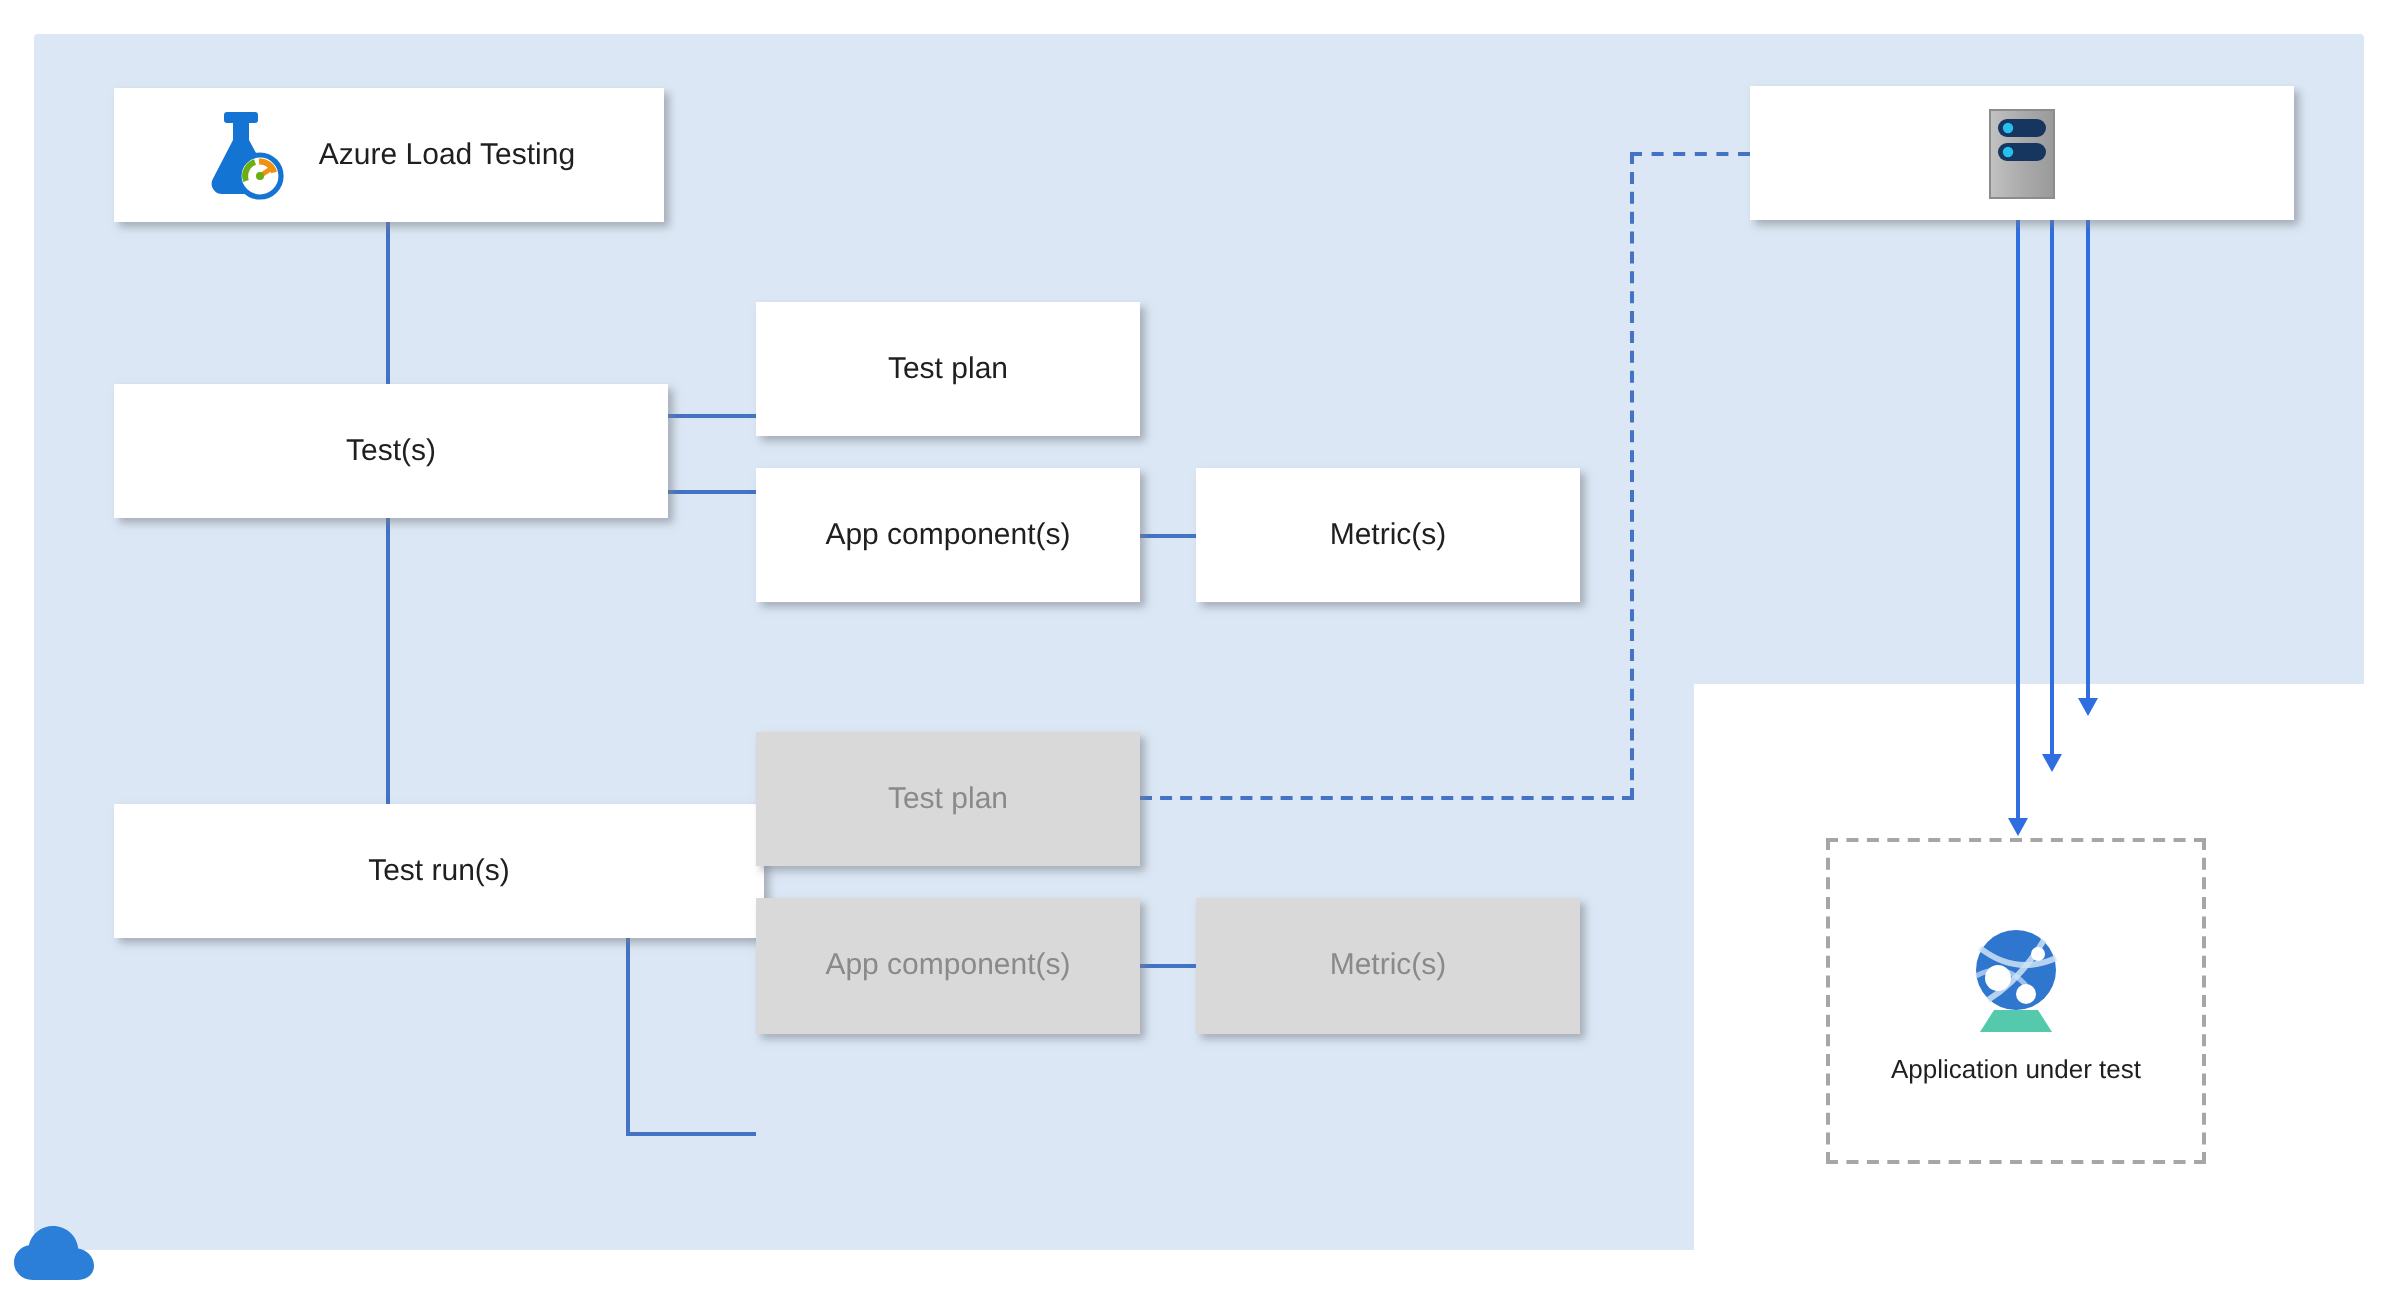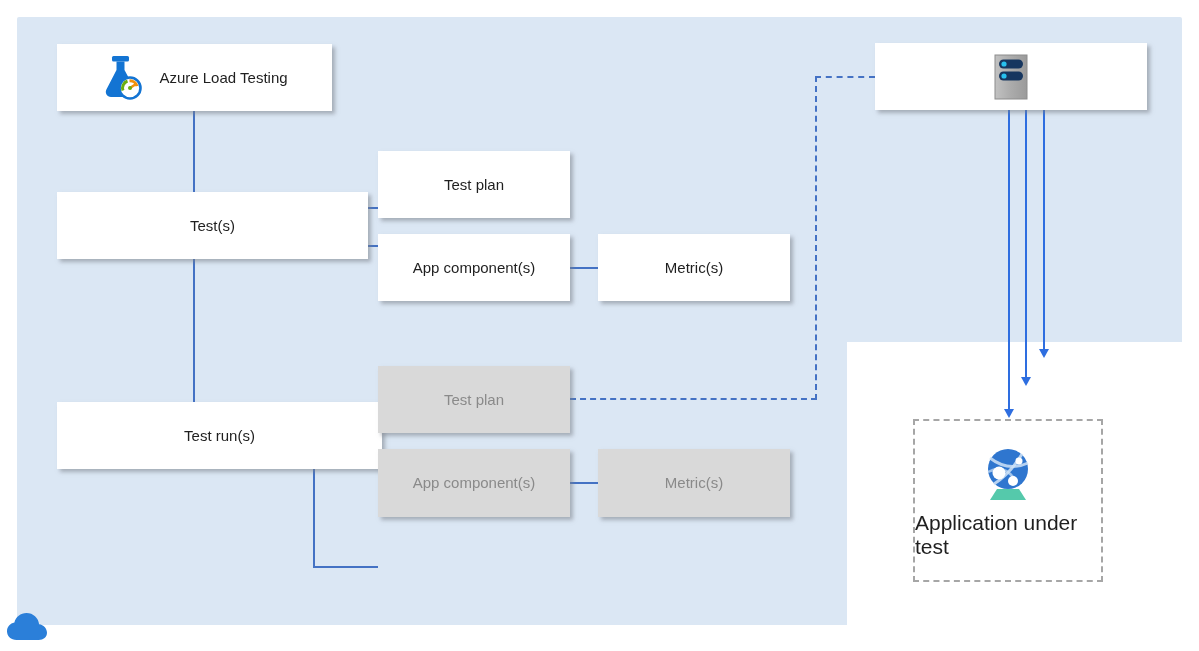--- a/index.html
+++ b/index.html
@@ -10,21 +10,21 @@
 
   .node{position:absolute;background:var(--box-white);box-shadow:2.5px 2.5px 4px rgba(120,125,135,.55);
         display:flex;align-items:center;justify-content:center;gap:16px;
         font-size:15px;color:var(--text-dark);z-index:3;}
   .node.gray{background:var(--box-gray);color:var(--text-gray);}
   .node .label{white-space:pre-line;text-align:center;line-height:1.45;}
 
   .dashed-box{position:absolute;left:913px;top:419px;width:190px;height:163px;background:#ffffff;
         border:2px dashed var(--dashed-border-gray);box-sizing:border-box;z-index:3;
         display:flex;flex-direction:column;align-items:center;justify-content:center;gap:8px;
-        font-size:21px;color:var(--text-dark);}
+        font-size:13px;color:var(--text-dark);}
 
   .line{position:absolute;background:var(--connector-blue);z-index:2;}
   .dash-h{position:absolute;border-top:2px dashed var(--connector-blue);height:0;z-index:2;}
   .dash-v{position:absolute;border-left:2px dashed var(--connector-blue);width:0;z-index:2;}
 
   .arrow{position:absolute;width:2px;background:var(--arrow-blue);z-index:2;}
   .arrow::after{content:"";position:absolute;left:-4px;bottom:-8px;width:0;height:0;
         border-left:5px solid transparent;border-right:5px solid transparent;
         border-top:9px solid var(--arrow-blue);}
 
@@ -66,21 +66,21 @@
         <circle r="10.5" fill="#ffffff" stroke="#1374d3" stroke-width="2.6"></circle>
         <path d="M -7 2.5 A 7.4 7.4 0 0 1 -2.5 -7" stroke="#6aae10" stroke-width="3" fill="none"></path>
         <path d="M -0.5 -7.3 A 7.4 7.4 0 0 1 7 -1.8" stroke="#f1920f" stroke-width="3" fill="none"></path>
         <line x1="0" y1="0" x2="5.6" y2="-3.8" stroke="#f1920f" stroke-width="2.4" stroke-linecap="round"></line>
         <circle r="2" fill="#6aae10"></circle>
       </g>
     </svg>
     <span class="label">Azure Load Testing</span>
   </div>
 
-  <div class="node" style="left:57px;top:192px;width:311px;height:67px">
+  <div class="node" style="left:57px;top:192px;width:277px;height:67px">
     <span class="label">Test(s)</span>
   </div>
 
   <div class="node" style="left:57px;top:402px;width:325px;height:67px">
     <span class="label">Test run(s)</span>
   </div>
 
   <div class="node" style="left:378px;top:151px;width:192px;height:67px">
     <span class="label">Test plan</span>
   </div>

